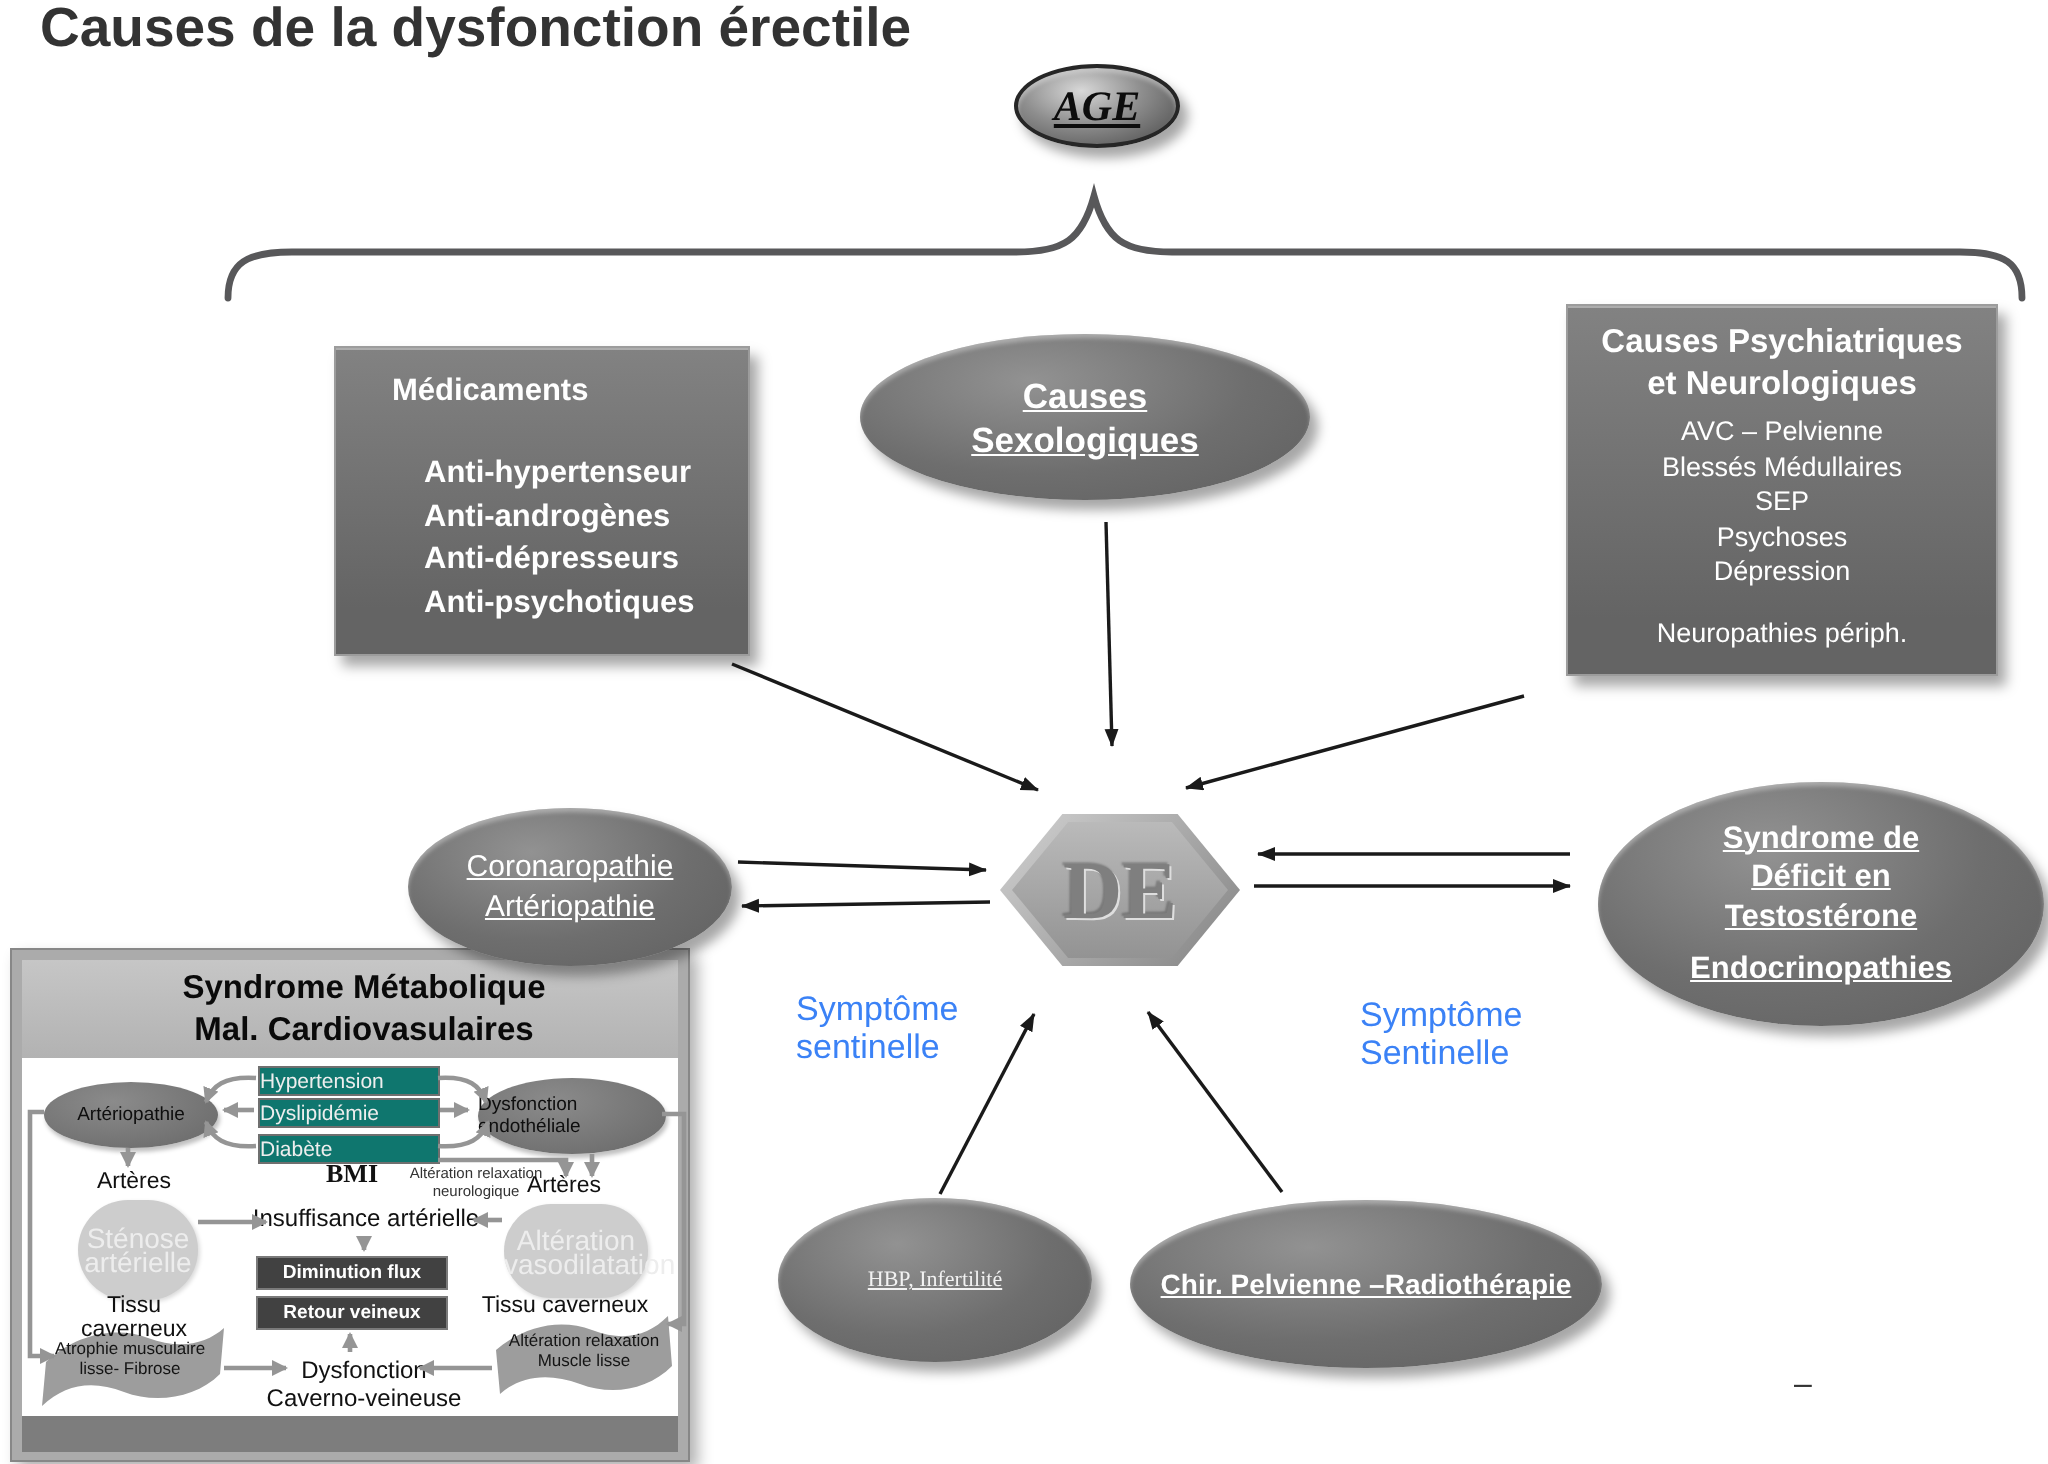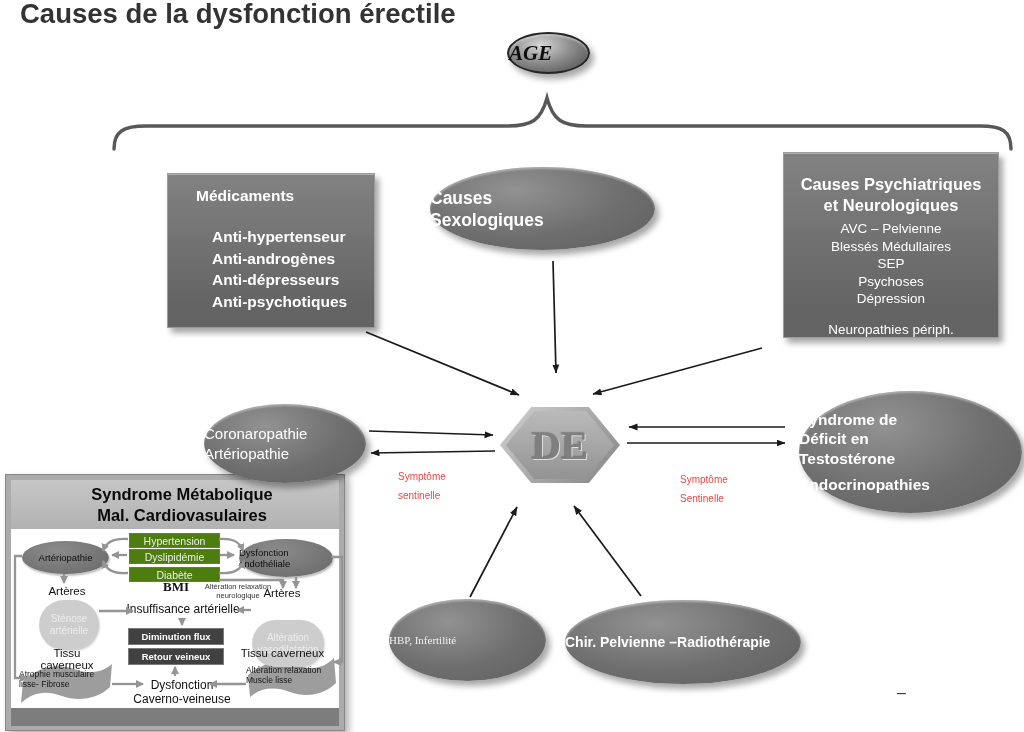--- a/index.html
+++ b/index.html
@@ -5,35 +5,35 @@
   html,body{margin:0;padding:0;background:#fff;}
   #canvas{position:relative;width:1024px;height:732px;background:#fff;overflow:hidden;
           font-family:"Liberation Sans",sans-serif;}
   
   .gbox{position:absolute;background:linear-gradient(180deg,#828282,#646464 85%);
         border:1px solid #9c9c9c;box-shadow:4px 5px 6px rgba(0,0,0,.35), inset 0 1px 0 rgba(255,255,255,.35);
         color:#fff;box-sizing:border-box;}
   .gell{position:absolute;border-radius:50%;
         background:radial-gradient(ellipse at 38% 28%, #929292 0%, #6e6e6e 55%, #5f5f5f 100%);
         box-shadow:4px 5px 6px rgba(0,0,0,.35), inset 0 2px 2px rgba(255,255,255,.35);
-        color:#fff;display:flex;flex-direction:column;justify-content:center;align-items:flex-start;
-        text-align:center;box-sizing:border-box;}
+        color:#fff;display:flex;flex-direction:column;justify-content:center;align-items:center;
+        text-align:center;box-sizing:border-box;text-decoration:underline;}
   .title{position:absolute;left:20px;top:-2px;font-size:27.5px;font-weight:bold;color:#333;}
   
   .age{left:507px;top:32px;width:83px;height:42px;border:2px solid #262626;
        background:radial-gradient(ellipse at 40% 30%, #d8d8d8 0%, #8e8e8e 45%, #474747 100%);
        font-family:"Liberation Serif",serif;font-style:italic;font-weight:bold;font-size:21px;color:#0d0d0d;}
   
   .med{left:167px;top:173px;width:208px;height:155px;padding:13px 10px 0 28px;font-weight:bold;}
   .med .t{font-size:15.5px;margin-bottom:21px;}
   .med .i{font-size:15.5px;line-height:21.5px;margin-left:16px;}
   
   .sexo{left:430px;top:167px;width:225px;height:83px;font-weight:bold;font-size:17.5px;line-height:22px;}
   
-  .psych{left:783px;top:152px;width:216px;height:186px;text-align:center;padding-top:21px;}
+  .psych{left:783px;top:152px;width:216px;height:186px;text-align:center;padding-top:8px;}
   .psych .t{font-size:16.5px;font-weight:bold;line-height:21px;}
   .psych .i{font-size:13.5px;line-height:17.5px;margin-top:4px;}
   .psych .f{font-size:13.5px;margin-top:14px;}
   
   .hexo{position:absolute;left:500px;top:407px;width:120px;height:76px;
         clip-path:polygon(0 50%,26% 0,74% 0,100% 50%,74% 100%,26% 100%);
         background:linear-gradient(135deg,#d2d2d2,#838383);filter:drop-shadow(3px 4px 3px rgba(0,0,0,.3));}
   .hexi{position:absolute;left:6px;top:4px;right:6px;bottom:4px;
         clip-path:polygon(0 50%,26% 0,74% 0,100% 50%,74% 100%,26% 100%);
         background:linear-gradient(180deg,#bababa,#939393);
@@ -44,40 +44,40 @@
   .coro{left:204px;top:404px;width:162px;height:79px;font-size:15px;line-height:19.5px;z-index:3;}
   
   .synd{left:799px;top:391px;width:223px;height:122px;font-weight:bold;font-size:15.5px;line-height:19.5px;}
   .synd .gap{height:7px;}
   
   .hbp{left:389px;top:599px;width:157px;height:82px;font-family:"Liberation Serif",serif;
        font-size:11px;color:#f2f2f2;}
   
   .chir{left:565px;top:600px;width:236px;height:84px;font-weight:bold;font-size:14px;line-height:18.5px;gap:28px;}
   
-  .sent{position:absolute;color:#ef4444;font-size:10px;line-height:19px;}
+  .sent{position:absolute;color:#3b82f6;font-size:17px;line-height:19px;margin-top:28px;}
   .dashm{position:absolute;left:897px;top:684px;color:#333;font-size:16px;}
   
   .panel{position:absolute;left:5px;top:474px;width:340px;height:257px;background:#ababab;
          border:1px solid #878787;box-sizing:border-box;box-shadow:4px 4px 7px rgba(0,0,0,.3);z-index:1;}
   .phead{position:absolute;left:5px;top:5px;width:328px;height:49px;background:linear-gradient(180deg,#c6c6c6,#b2b2b2);
          text-align:center;font-weight:bold;font-size:16.5px;line-height:21px;color:#0a0a0a;padding:4px 0 0 14px;box-sizing:border-box;}
   .pbody{position:absolute;left:5px;top:54px;width:328px;height:179px;background:#fff;}
   .pfoot{position:absolute;left:5px;top:233px;width:328px;height:18px;background:#7d7d7d;}
   .panel .lbl{position:absolute;color:#111;text-align:center;}
   .pell{position:absolute;border-radius:50%;background:radial-gradient(ellipse at 40% 30%,#8b8b8b,#707070 75%);
         display:flex;align-items:center;justify-content:center;color:#0e0e0e;box-shadow:1px 2px 2px rgba(0,0,0,.25);}
-  .rbox{position:absolute;left:123px;width:91px;height:15px;background:#4d7c0f;border:1px solid #6f6f6f;
-        color:#eee;font-size:10.5px;text-align:center;line-height:14px;box-sizing:border-box;}
+  .rbox{position:absolute;left:123px;width:91px;height:15px;background:#0f766e;border:1px solid #6f6f6f;
+        color:#eee;font-size:10.5px;text-align:left;line-height:14px;box-sizing:border-box;}
   .dbox{position:absolute;left:122px;width:96px;height:17px;background:#414141;border:1px solid #7a7a7a;
         color:#fff;font-weight:bold;font-size:9.5px;text-align:center;line-height:15px;box-sizing:border-box;}
   .lshape{position:absolute;background:#cdcdcd;color:#ededed;text-align:center;
-          display:flex;flex-direction:column;justify-content:center;font-size:10px;line-height:12px;
+          display:flex;flex-direction:column;justify-content:center;font-size:14px;line-height:12px;
           box-shadow:1px 1px 2px rgba(0,0,0,.15);}
-  .wavetxt{position:absolute;color:#141414;font-size:8.5px;line-height:10px;text-align:left;}
+  .wavetxt{position:absolute;color:#141414;font-size:8.5px;line-height:10px;text-align:center;}
   
   #overlay{position:absolute;left:0;top:0;width:1024px;height:732px;z-index:6;pointer-events:none;}
   #wavesvg{position:absolute;left:0;top:0;z-index:0;}
   .pz{z-index:1;}
 </style>
 </head>
 <body>
 
 <div id="canvas">
 
@@ -118,21 +118,21 @@
       <div>neurologique</div>
     </div>
 
     <div class="lbl pz" style="left:30px;top:110px;width:62px;font-size:11.5px;">Artères</div>
     <div class="lbl pz" style="left:244px;top:112px;width:64px;font-size:11.5px;">Artères</div>
 
     <div class="lshape pz" style="left:33px;top:125px;width:60px;height:50px;border-radius:26px;">
       <div>Sténose</div>
       <div>artérielle</div>
     </div>
-    <div class="lshape pz" style="left:246px;top:127px;width:72px;height:47px;border-radius:24px;margin-top:18px;">
+    <div class="lshape pz" style="left:246px;top:127px;width:72px;height:47px;border-radius:24px;">
       <div>Altération</div>
       <div>vasodilatation</div>
     </div>
 
     <div class="lbl pz" style="left:115px;top:127px;width:124px;font-size:12px;">Insuffisance artérielle</div>
 
     <div class="dbox pz" style="top:153px;">Diminution flux artériel</div>
     <div class="dbox pz" style="top:173px;">Retour veineux excessif</div>
 
     <div class="lbl pz" style="left:20px;top:172px;width:82px;font-size:11.5px;">Tissu caverneux</div>

